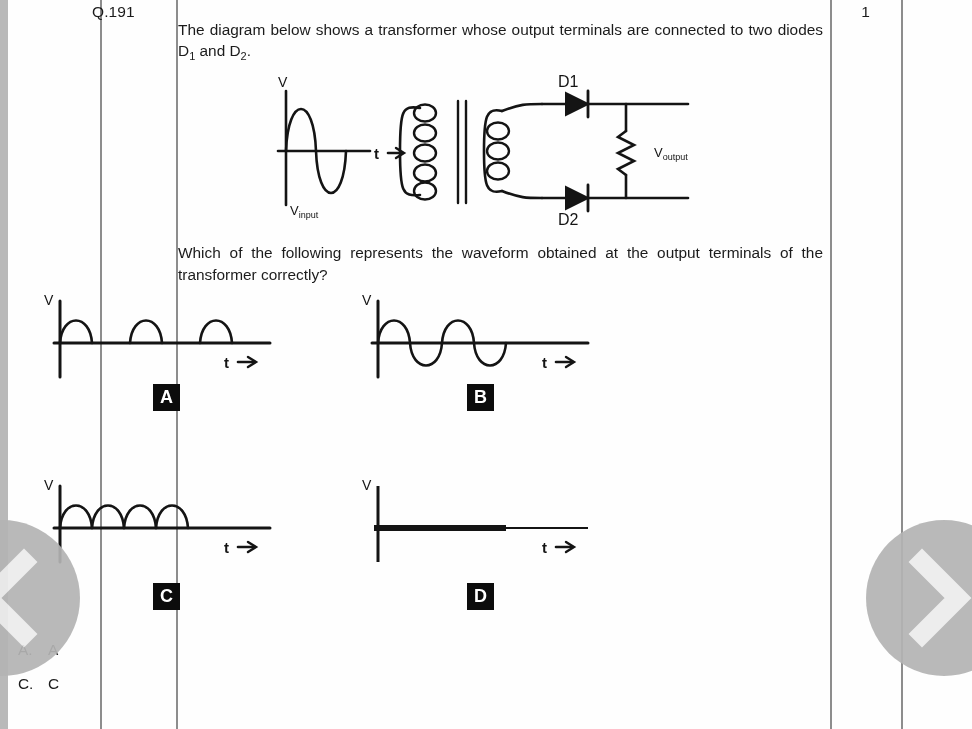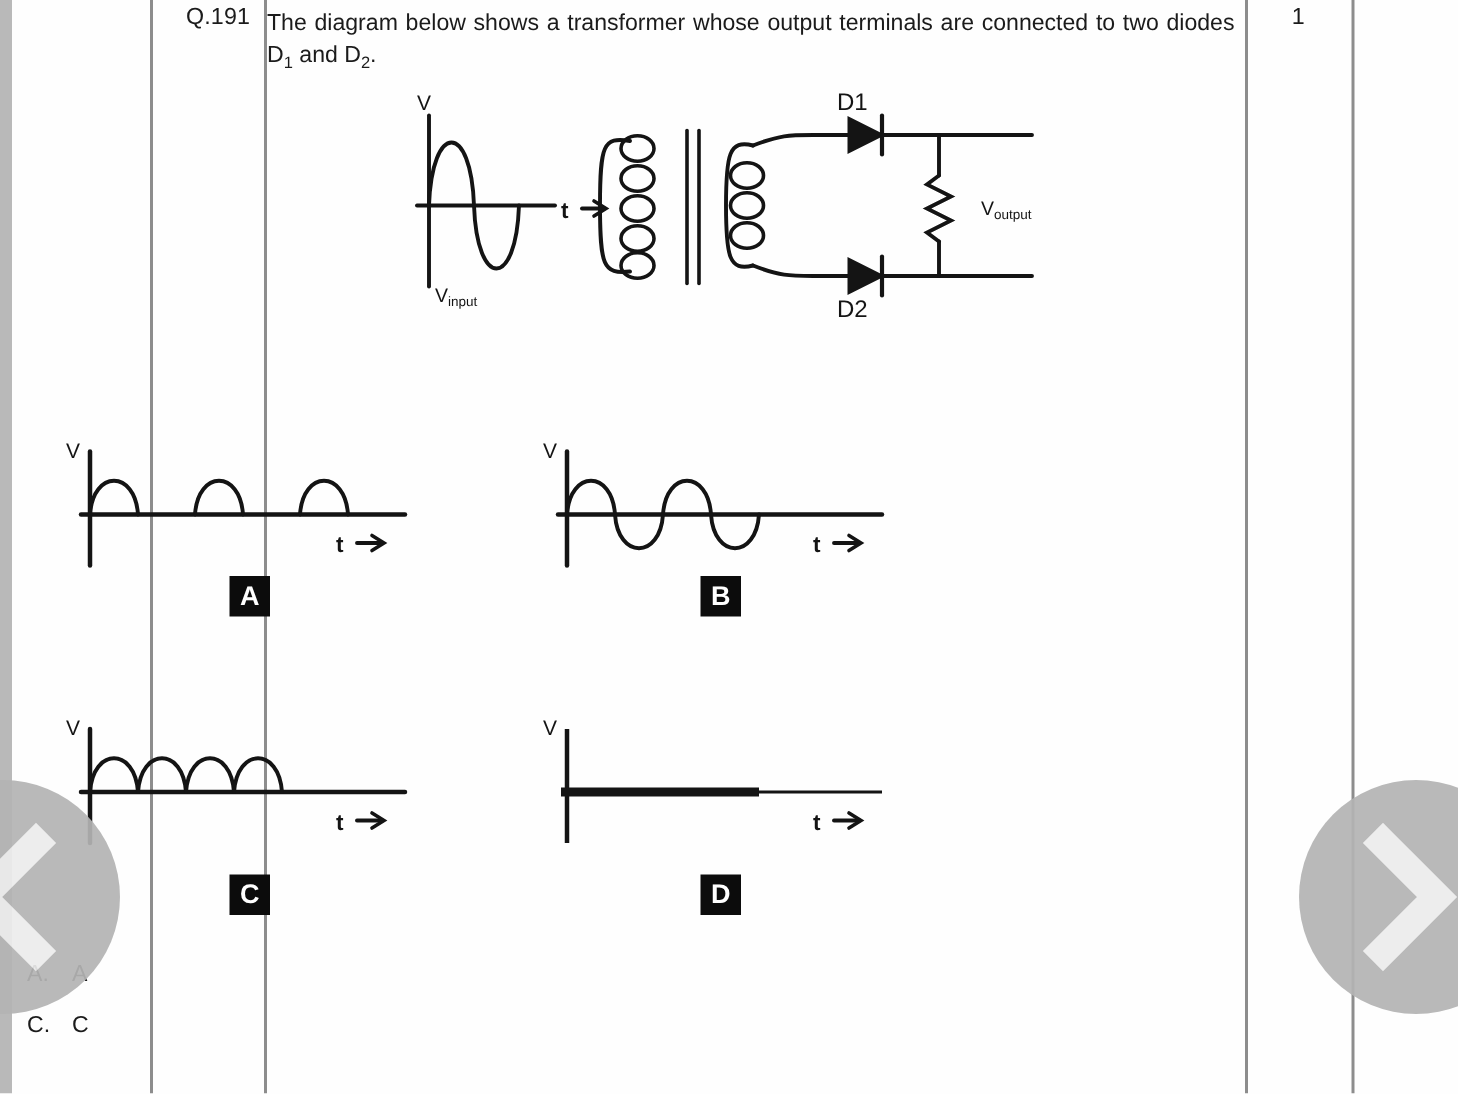--- a/index.html
+++ b/index.html
@@ -39,38 +39,38 @@
     background: #8d8d8d;
   }
   .vrule.r1 { left: 100px; }
   .vrule.r2 { left: 176px; }
   .vrule.r3 { left: 830px; }
   .vrule.r4 { left: 901px; }
 
   
   .qnum {
     position: absolute;
-    left: 124px;
+    left: 92px;
     top: 3px;
     font-size: 15.5px;
     letter-spacing: .1px;
   }
   .marks {
     position: absolute;
     left: 830px;
     top: 3px;
     width: 71px;
     text-align: center;
     font-size: 15.5px;
   }
 
   .qbody {
     position: absolute;
     left: 178px;
-    top: 3px;
+    top: 17px;
     width: 650px;
     height: 578px;
   }
 
   .stem {
     position: absolute;
     left: 0;
     top: 2px;
     width: 645px;
     font-size: 15.4px;
@@ -226,20 +226,21 @@
 
         <text x="8" y="14" font-family="Liberation Sans, sans-serif" font-size="14" fill="#141414">V</text>
         <text x="104" y="86" font-family="Liberation Sans, sans-serif" font-size="15" font-weight="bold" fill="#141414">t</text>
         <text x="20" y="142" font-family="Liberation Sans, sans-serif" font-size="13" fill="#141414">V<tspan font-size="9" dy="3">input</tspan></text>
         <text x="288" y="14" font-family="Liberation Sans, sans-serif" font-size="16" fill="#141414">D1</text>
         <text x="288" y="152" font-family="Liberation Sans, sans-serif" font-size="16" fill="#141414">D2</text>
         <text x="384" y="84" font-family="Liberation Sans, sans-serif" font-size="13" fill="#141414">V<tspan font-size="9" dy="3">output</tspan></text>
       </svg>
     </div>
 
+    <div class="question-line"><span>Which of the following represents the waveform obtained at the output terminals of the transformer correctly?</span></div>
 
   </div>
 
   <div class="wf a">
     <svg width="278" height="120" viewBox="0 0 278 120" xmlns="http://www.w3.org/2000/svg">
       <g fill="none" stroke="#141414" stroke-width="2.6" stroke-linecap="round">
         <line x1="38" y1="14" x2="38" y2="90" stroke-width="3"></line>
         <line x1="32" y1="56" x2="248" y2="56" stroke-width="3"></line>
         <path d="M38,56 C40,26 68,26 70,56"></path>
         <path d="M108,56 C110,26 138,26 140,56"></path>

